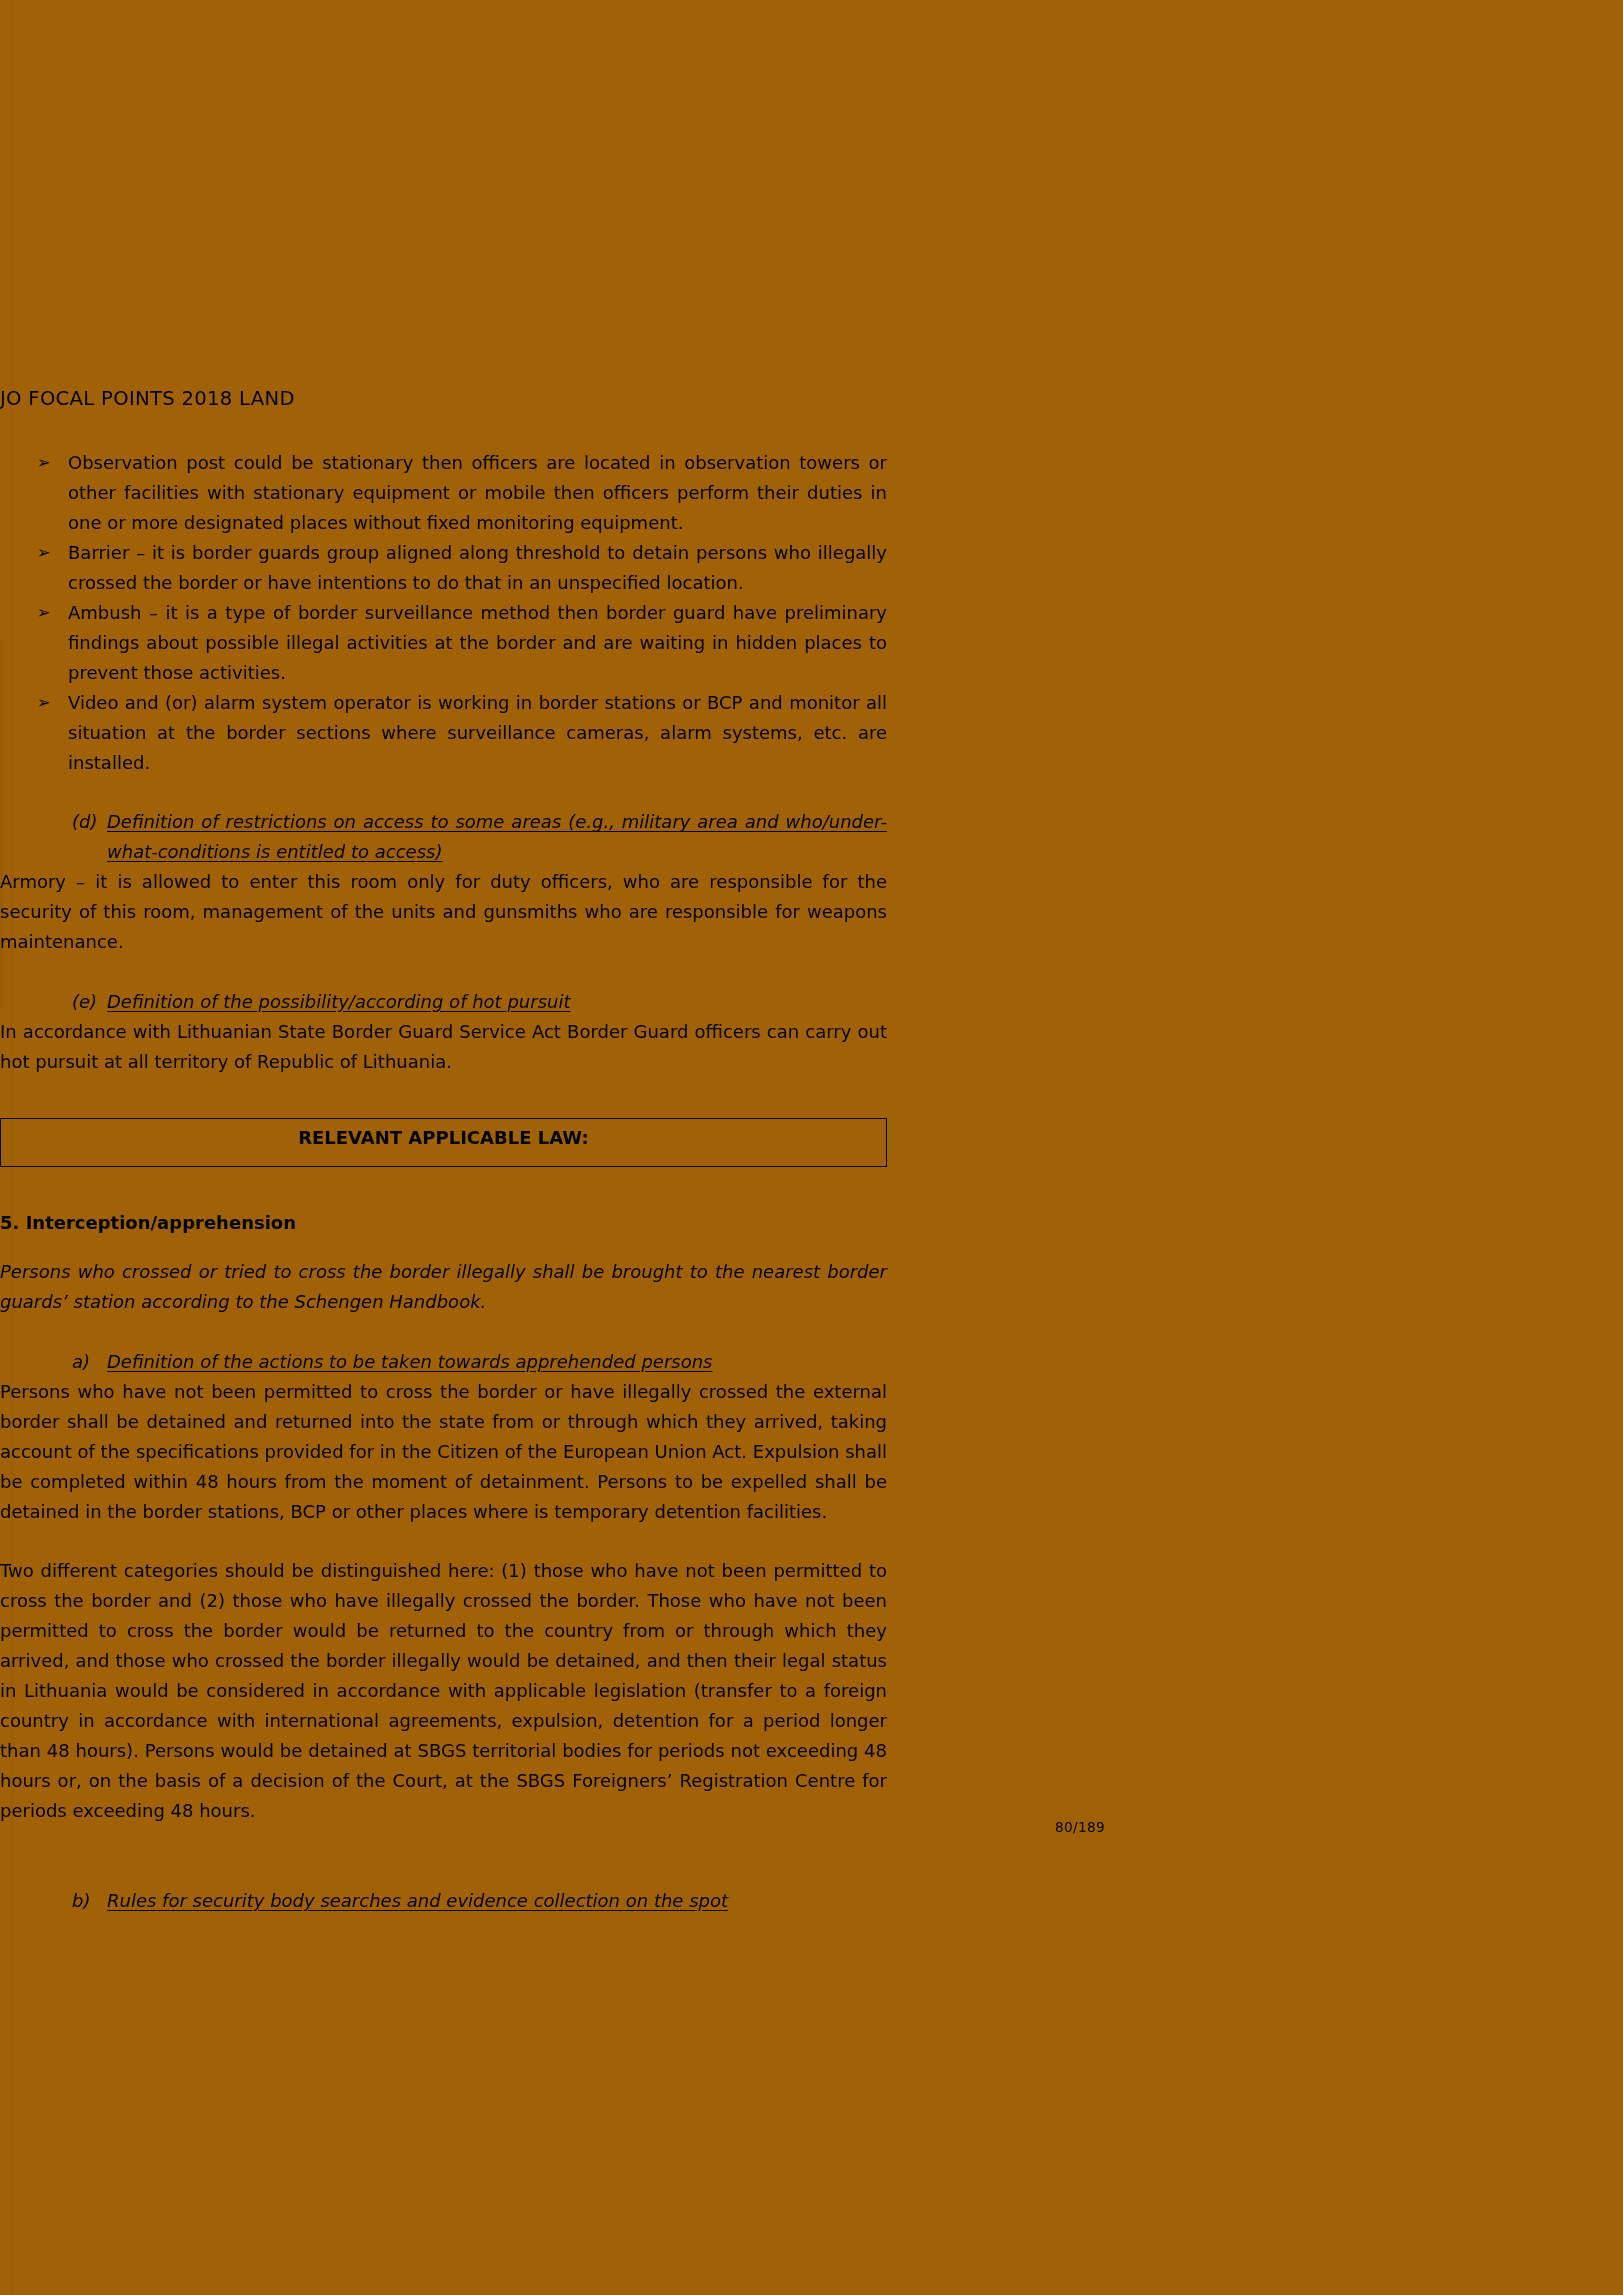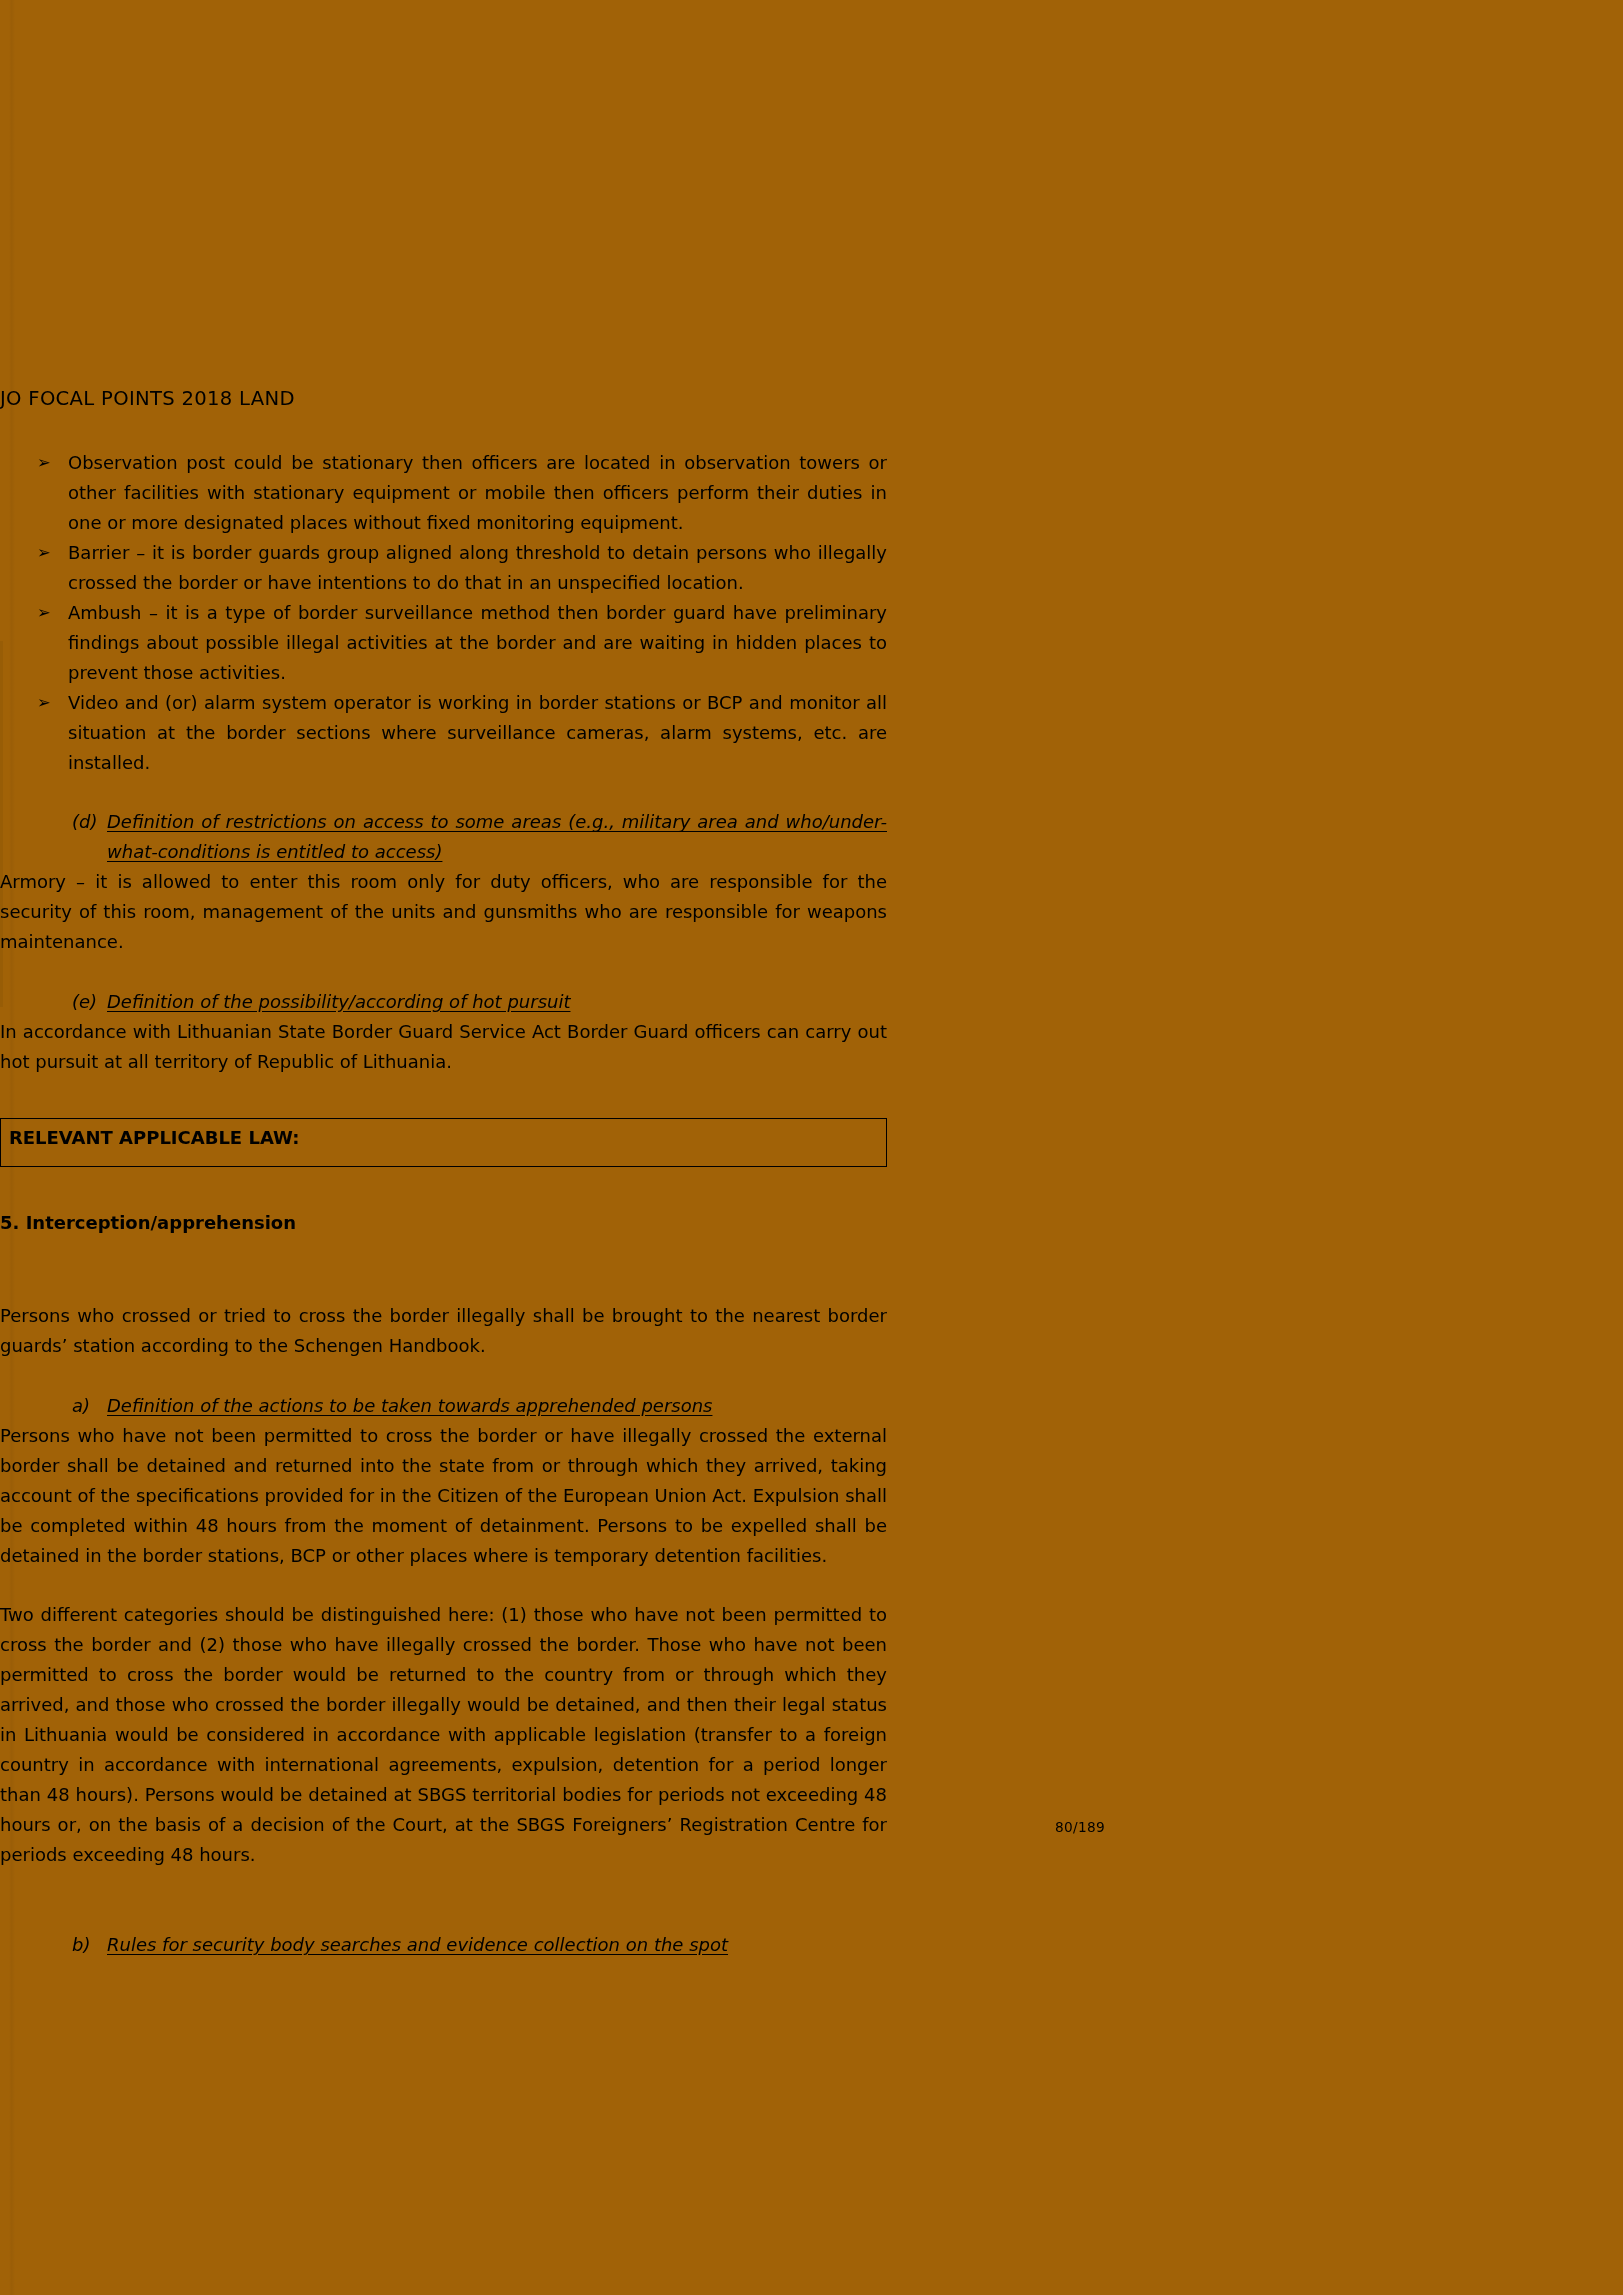--- a/index.html
+++ b/index.html
@@ -117,30 +117,31 @@
   .gap-xl { height: 60px; }
 
   .law-box {
     border: 1.6px solid #000000;
     width: 887px;
     box-sizing: border-box;
     padding: 6.5px 7.9px 14.4px 7.9px;
     font-weight: bold;
     font-size: 18px;
     line-height: 26px;
+    text-align: center;
   }
 
   .num-head {
     font-weight: bold;
     font-size: 18px;
     line-height: 30px;
   }
 
   .italic-para {
-    margin-top: 44px;
+    font-style: italic;
   }
 
   .footer {
     position: absolute;
     left: 1055px;
     top: 1819px;
     font-size: 13.7px;
     letter-spacing: 0.3px;
     white-space: nowrap;
   }

